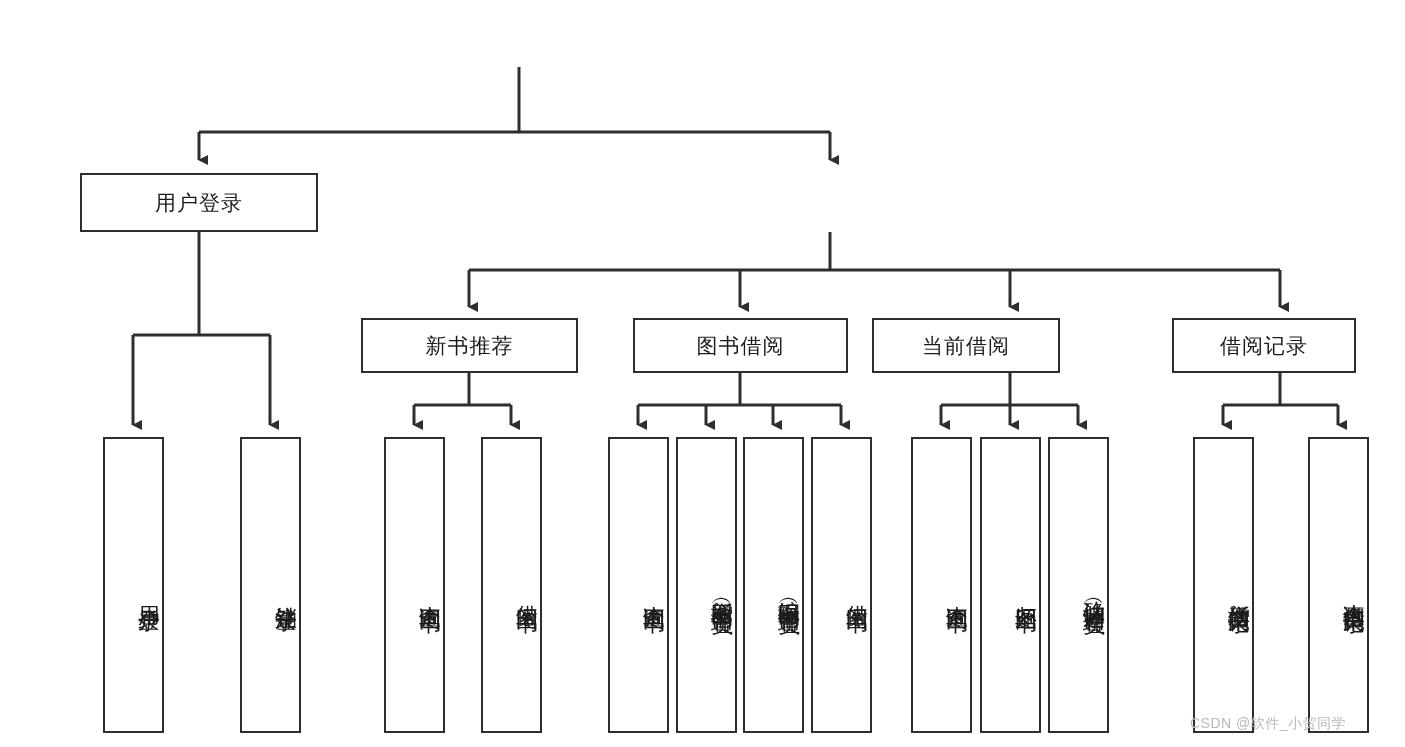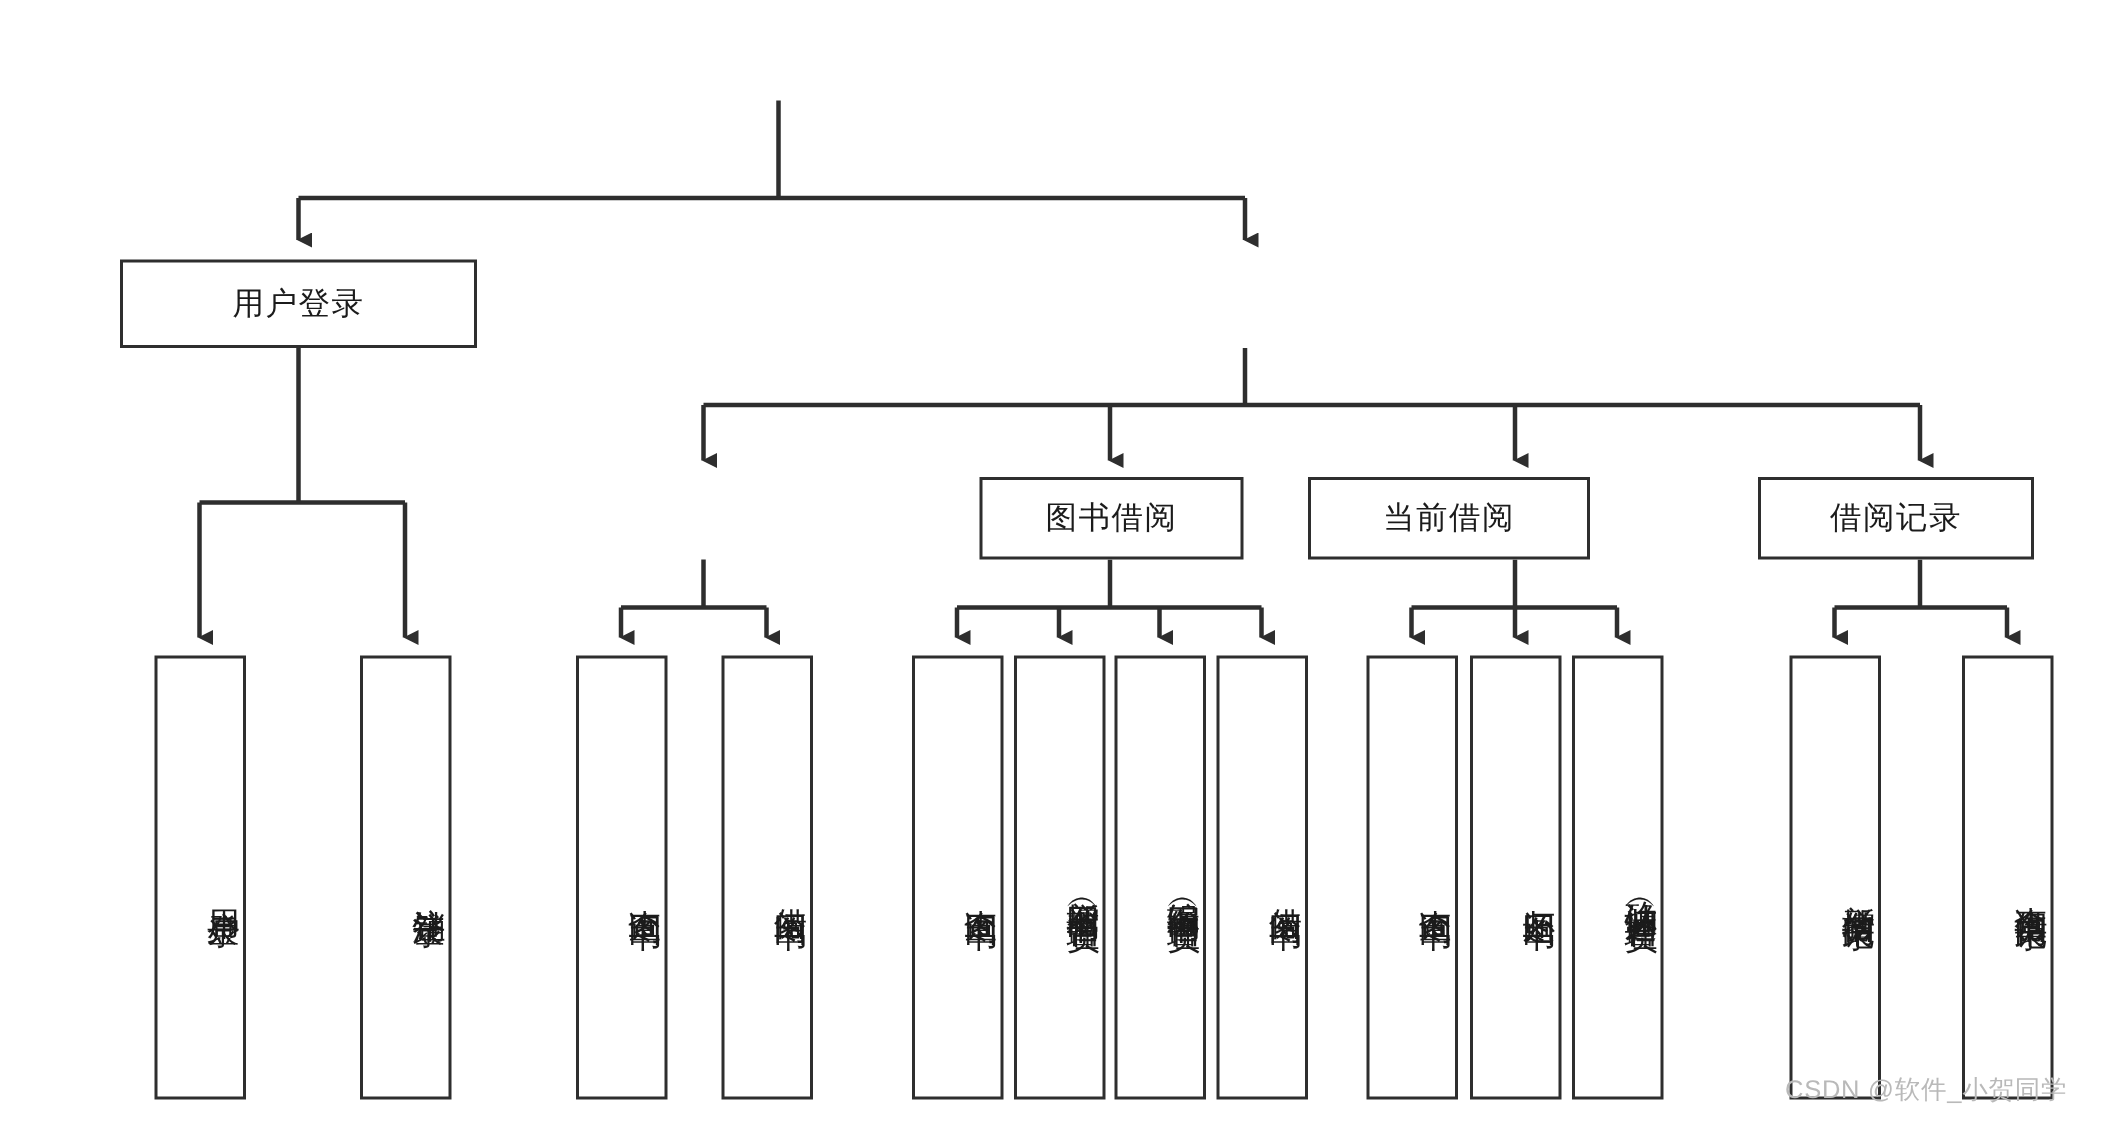--- a/index.html
+++ b/index.html
@@ -51,21 +51,21 @@
     padding-top: 14px;
   }
   .node.vert .vlabel {
     writing-mode: vertical-rl;
     text-orientation: upright;
     white-space: nowrap;
   }
   .watermark {
     position: absolute;
     color: #b9b9b9;
-    font-size: 17px;
+    font-size: 14px;
     letter-spacing: 0.5px;
     white-space: nowrap;
     user-select: none;
   }
 </style>
 </head>
 <body>
 
 <div id="canvas">
 
@@ -117,21 +117,24 @@
       <path d="M1223,405 L1223,425" marker-end="url(#arrow)"></path>
       <path d="M1338,405 L1338,425" marker-end="url(#arrow)"></path>
     </g>
   </svg>
 
 
   <div class="node horiz" style="left:80px; top:173px; width:238px; height:59px;">
     <span>用户登录</span>
   </div>
 
-  <div class="node horiz" style="left:633px; top:318px; width:176px; height:55px;margin-left:20px;">
+  <div class="node horiz" style="left:361px; top:318px; width:217px; height:55px;">
+    <span>新书推荐</span>
+  </div>
+  <div class="node horiz" style="left:633px; top:318px; width:215px; height:55px;">
     <span>图书借阅</span>
   </div>
   <div class="node horiz" style="left:872px; top:318px; width:188px; height:55px;">
     <span>当前借阅</span>
   </div>
   <div class="node horiz" style="left:1172px; top:318px; width:184px; height:55px;">
     <span>借阅记录</span>
   </div>
 
   <div class="node vert" style="left:103px; top:437px; width:61px; height:296px;">

